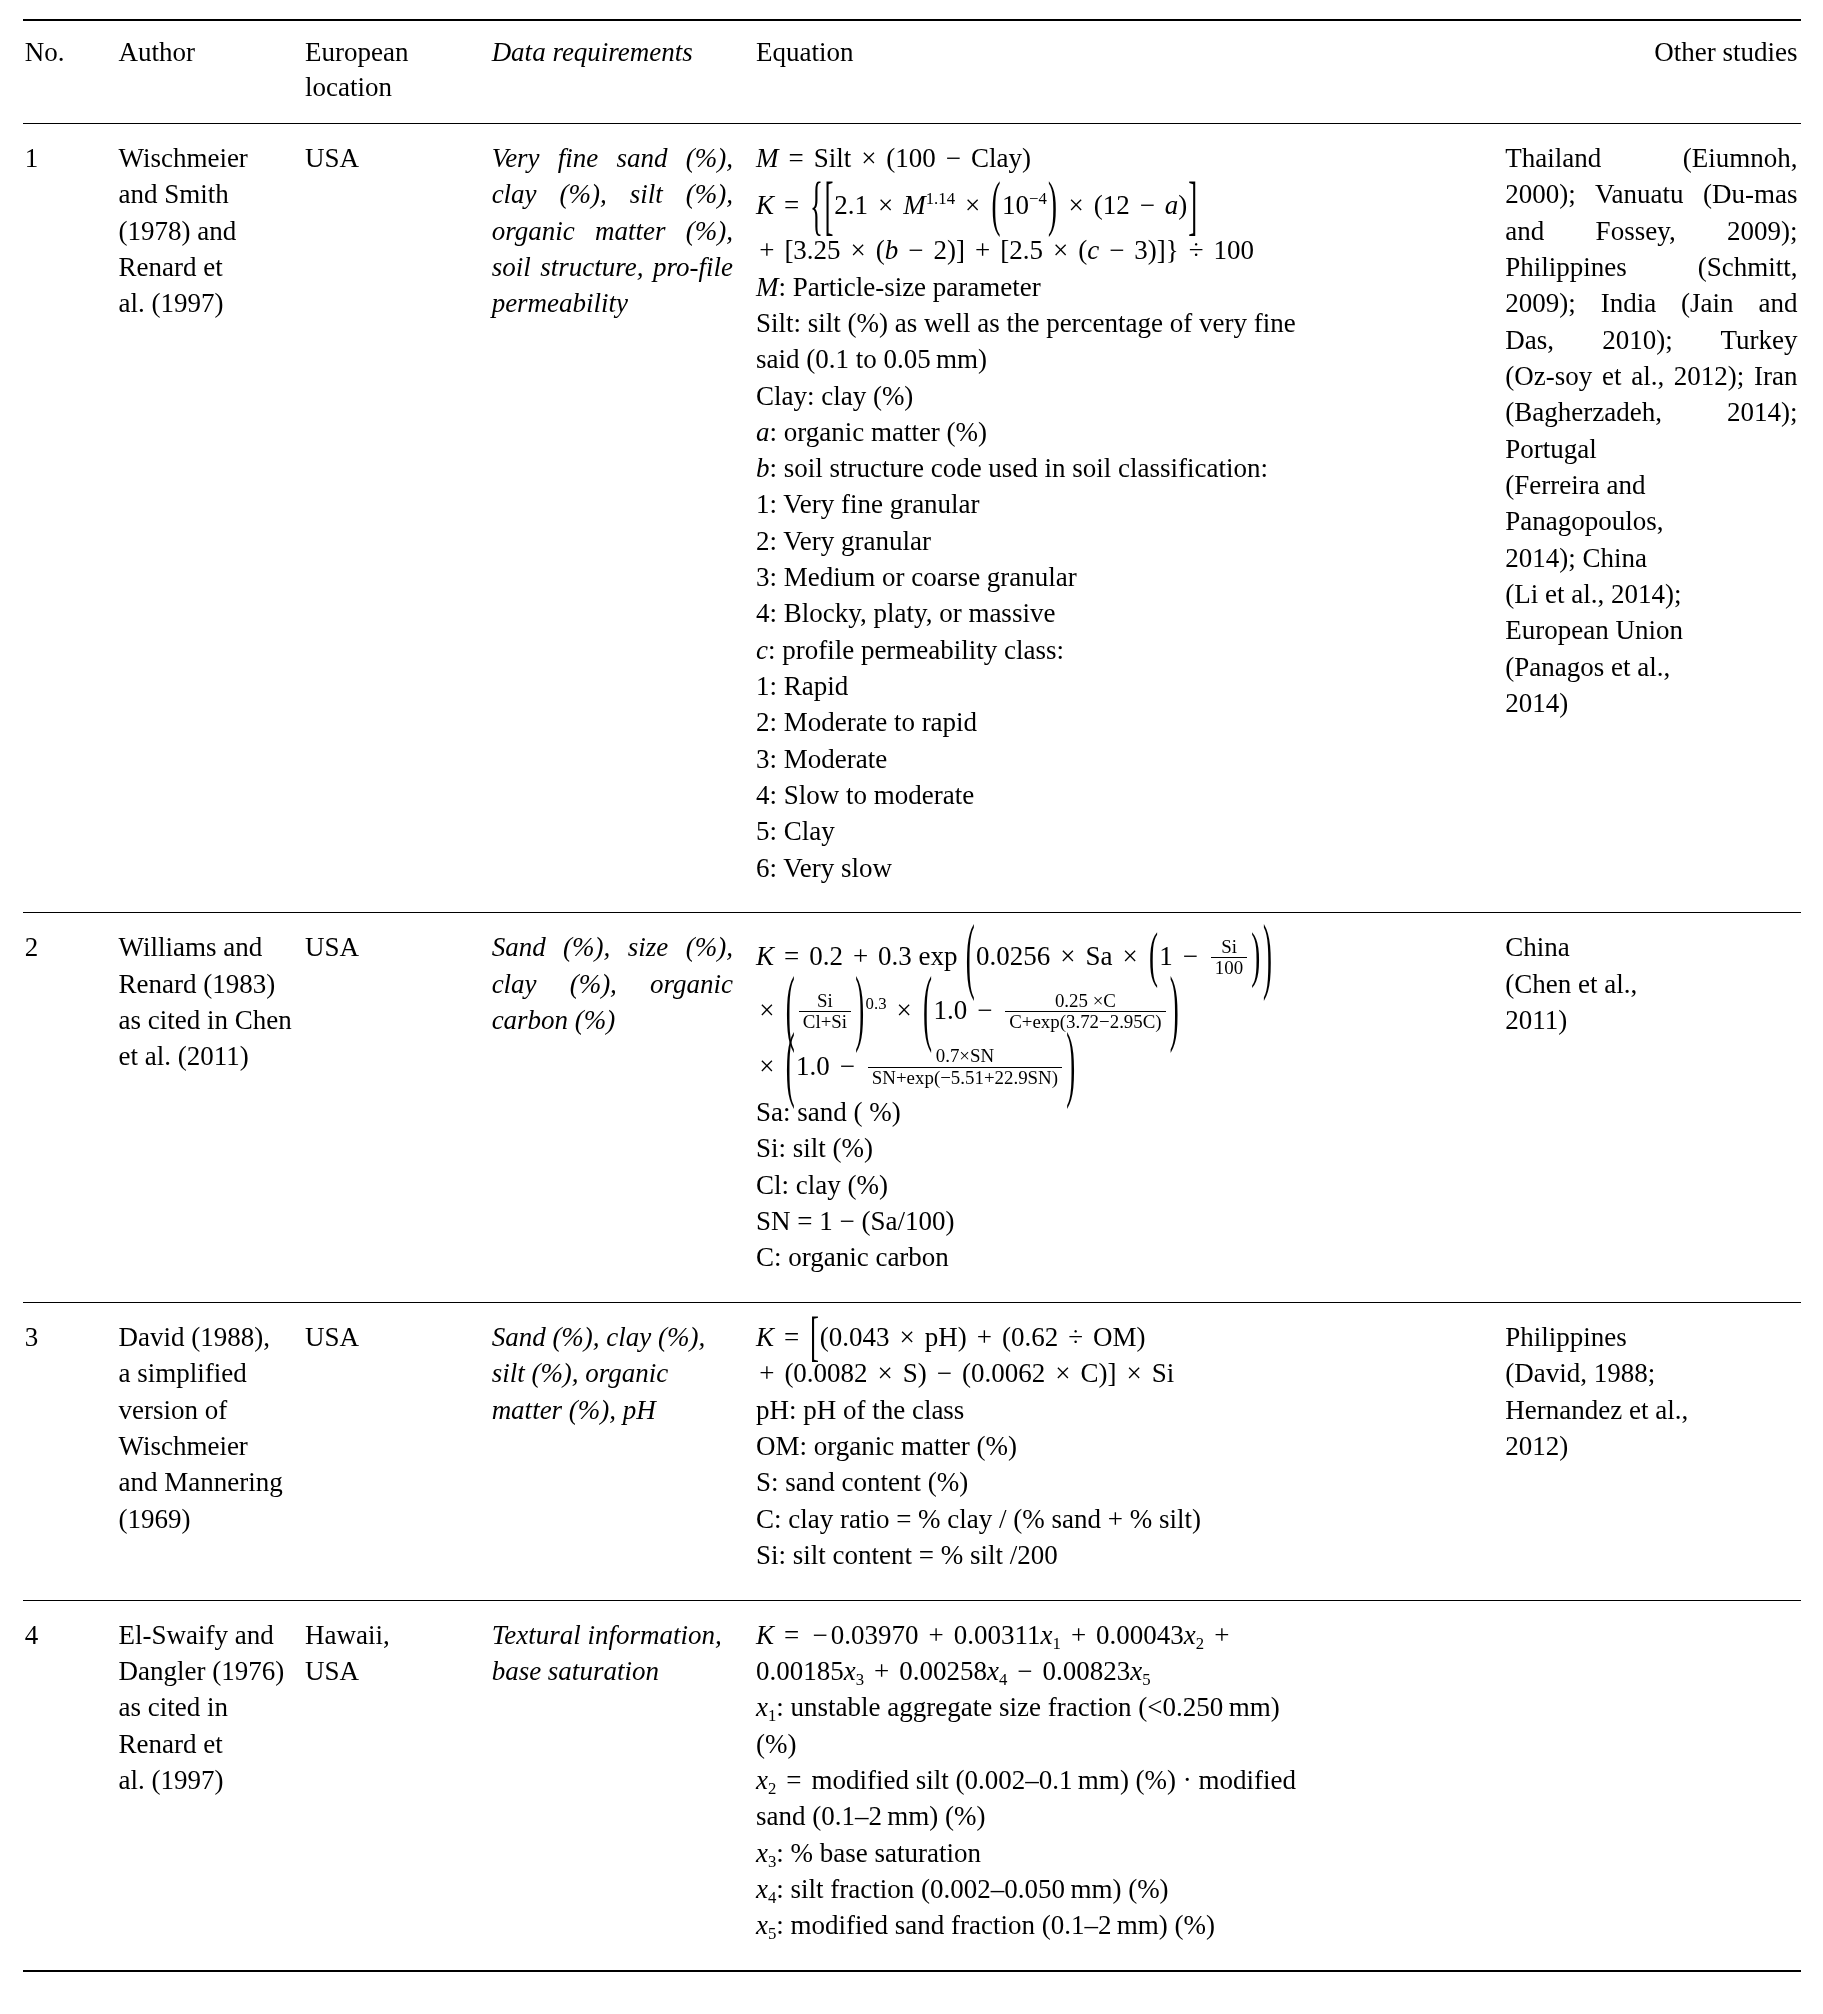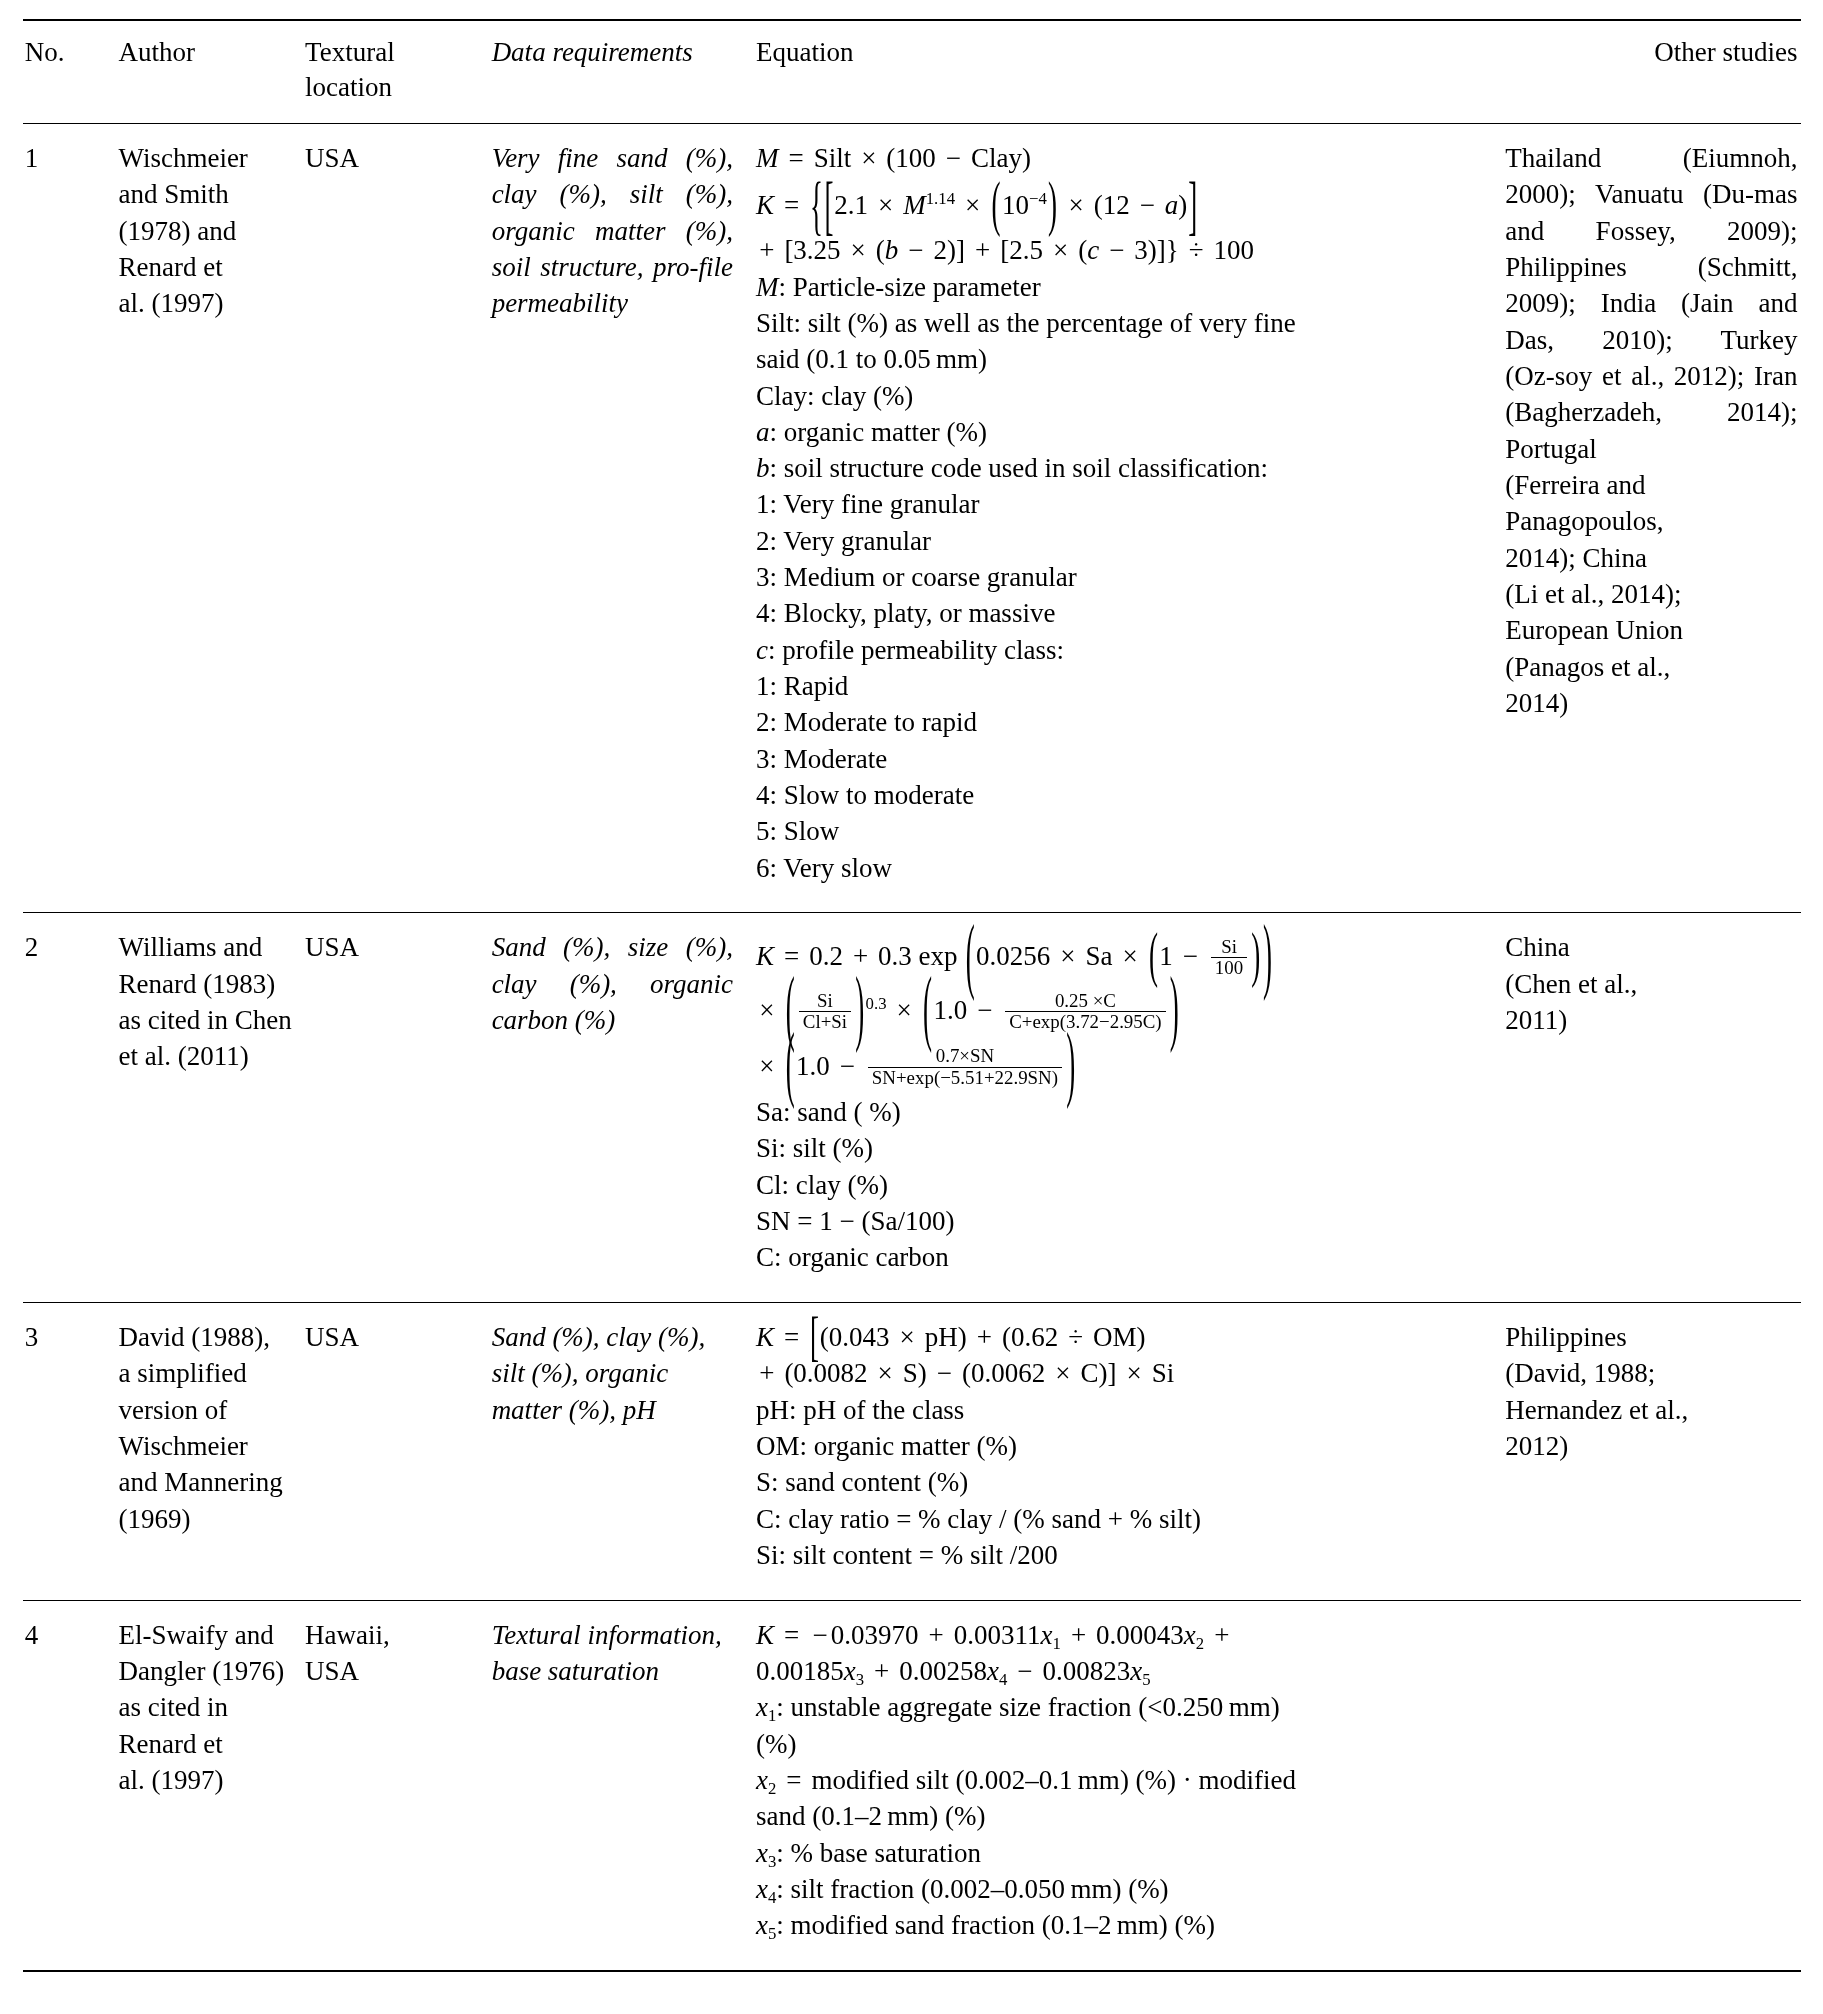--- a/index.html
+++ b/index.html
@@ -116,21 +116,21 @@
         <col class="c-req">
         <col class="c-eq">
         <col class="c-other">
   </colgroup>
 
   <thead>
     <tr class="rule-top">
       <td class="col-no">No.</td>
       <td class="col-auth">Author</td>
       <td class="col-loc">
-        <span class="ln">Textural</span>
+        <span class="ln">European</span>
         <span class="ln">location</span>
       </td>
       <td class="col-req" style="text-align:left">Data requirements</td>
       <td class="col-eq">Equation</td>
       <td class="col-other" style="text-align:right">Other studies</td>
     </tr>
   </thead>
 
   <tbody>
 
@@ -161,21 +161,21 @@
         <span class="eqline"><span class="mi">b</span>: soil structure code used in soil classification:</span>
         <span class="eqline">1: Very fine granular</span>
         <span class="eqline">2: Very granular</span>
         <span class="eqline">3: Medium or coarse granular</span>
         <span class="eqline">4: Blocky, platy, or massive</span>
         <span class="eqline"><span class="mi">c</span>: profile permeability class:</span>
         <span class="eqline">1: Rapid</span>
         <span class="eqline">2: Moderate to rapid</span>
         <span class="eqline">3: Moderate</span>
         <span class="eqline">4: Slow to moderate</span>
-        <span class="eqline">5: Slow</span>
+        <span class="eqline">5: Clay</span>
         <span class="eqline">6: Very slow</span>
       </td>
       <td class="col-other">
         Thailand (Eiumnoh, 2000); Vanuatu (Du⁠-⁠mas and Fossey, 2009); Philippines (Schmitt, 2009); India (Jain and Das, 2010); Turkey (Oz⁠-⁠soy et al., 2012); Iran (Bagherzadeh, 2014); Portugal <span style="display:block">(Ferreira and</span><span style="display:block">Panagopoulos,</span><span style="display:block">2014); China</span><span style="display:block">(Li et al., 2014);</span><span style="display:block">European Union</span><span style="display:block">(Panagos et al.,</span><span style="display:block">2014)</span>
       </td>
     </tr>
 
     <tr class="data-row rule-thin">
       <td class="col-no">2</td>
       <td class="col-auth">

